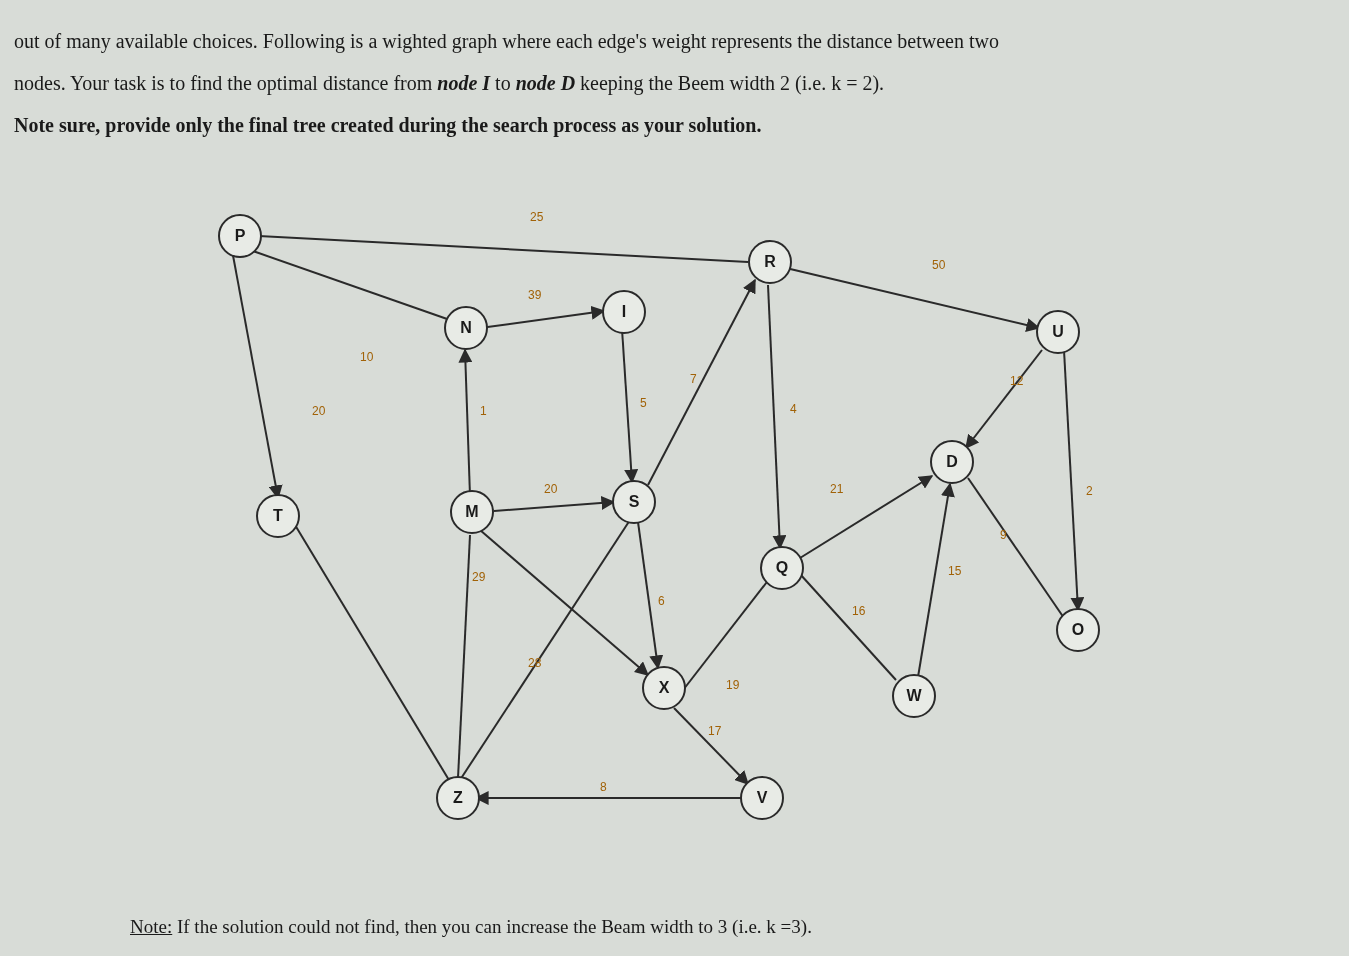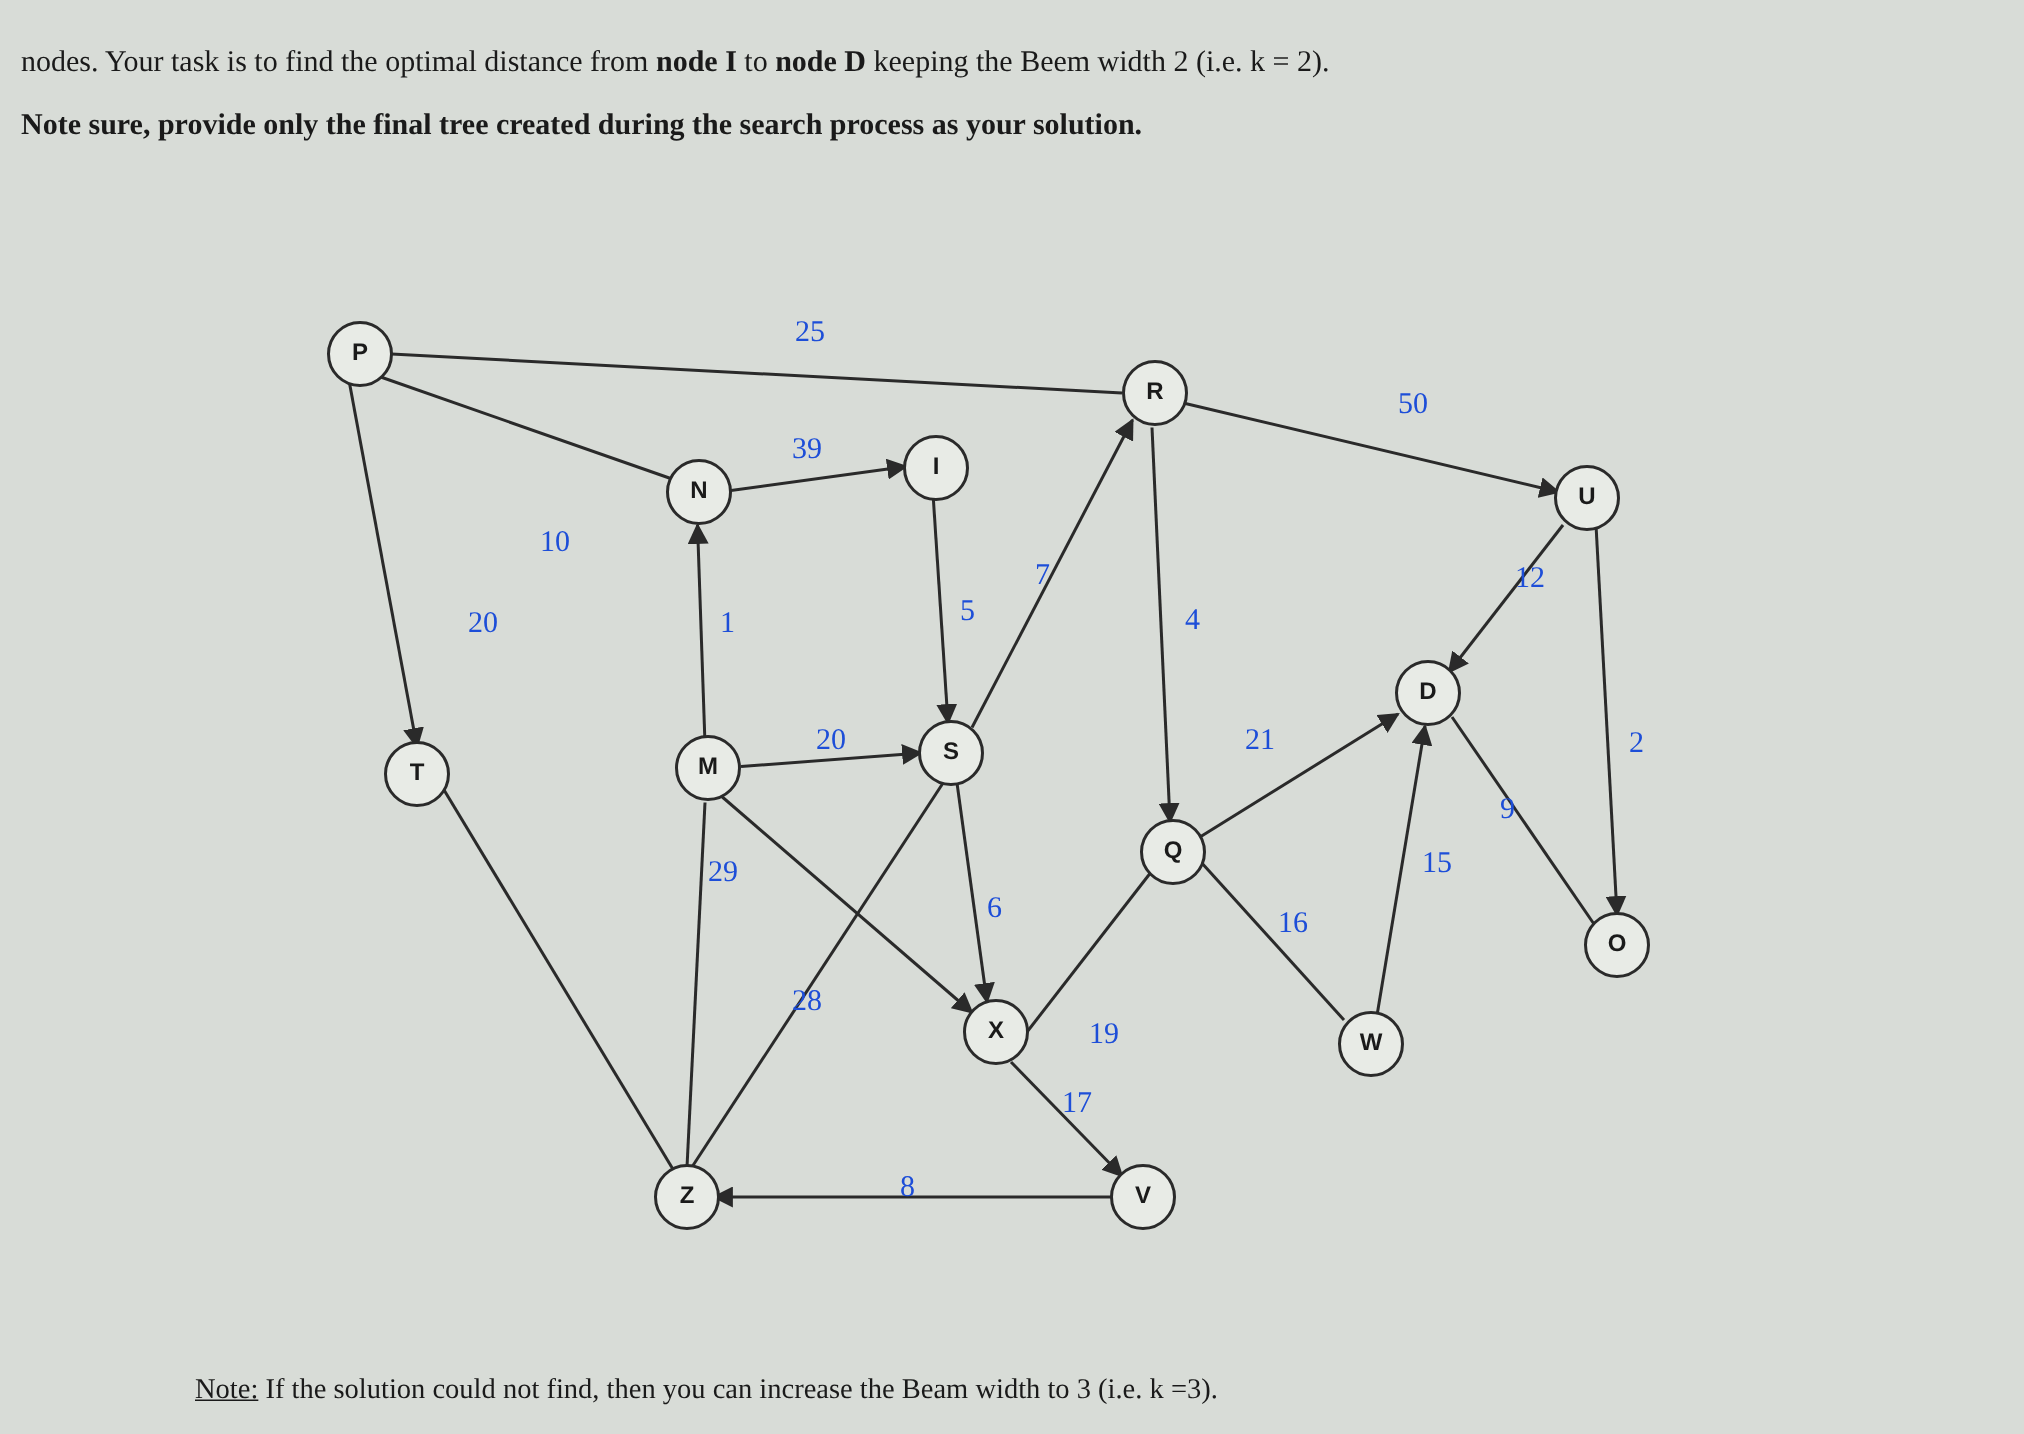--- a/index.html
+++ b/index.html
@@ -17,21 +17,21 @@
       font-size: 20px;
       line-height: 2.1;
       margin-bottom: 40px;
     }
     .question-text .line1, .question-text .line2 {
       font-weight: 400;
     }
     .question-text .line3 {
       font-weight: 700;
     }
-    .bold { font-weight: 700; }
+    .bold { font-weight: 700; font-style: italic; }
     .graph-container {
       position: absolute;
       top: 180px;
       left: 0;
       width: 1349px;
       height: 720px;
     }
     .node {
       position: absolute;
       width: 44px;
@@ -42,23 +42,23 @@
       display: flex;
       align-items: center;
       justify-content: center;
       font-weight: 700;
       font-size: 16px;
       font-family: Arial, sans-serif;
       z-index: 10;
     }
     .edge-label {
       position: absolute;
-      font-size: 20px;
-      font-family: Liberation Serif, serif;
-      color: #1d4ed8;
+      font-size: 12px;
+      font-family: Liberation Sans, sans-serif;
+      color: #a16207;
       z-index: 5;
       background: transparent;
     }
     svg.edges {
       position: absolute;
       top: 0; left: 0;
       width: 1349px;
       height: 720px;
       z-index: 1;
     }
@@ -68,20 +68,21 @@
       left: 130px;
       font-size: 19px;
       font-family: Georgia, serif;
     }
     .note .underline { text-decoration: underline; font-weight: 400; }
   </style>
 </head>
 <body>
 
 <div class="question-text">
+  <div class="line1">out of many available choices. Following is a wighted graph where each edge's weight represents the distance between two</div>
   <div class="line2">
     <span>nodes. Your task is to find the optimal distance from </span><span class="bold">node I</span><span> to </span><span class="bold">node D</span><span> keeping the Beem width 2 (i.e. k = 2).</span>
   </div>
   <div class="line3">Note sure, provide only the final tree created during the search process as your solution.</div>
 </div>
 
 <div class="graph-container">
   <svg class="edges">
     <defs>
       <marker id="arrow" viewBox="0 0 10 10" refX="9" refY="5" markerWidth="7" markerHeight="7" orient="auto-start-reverse">

